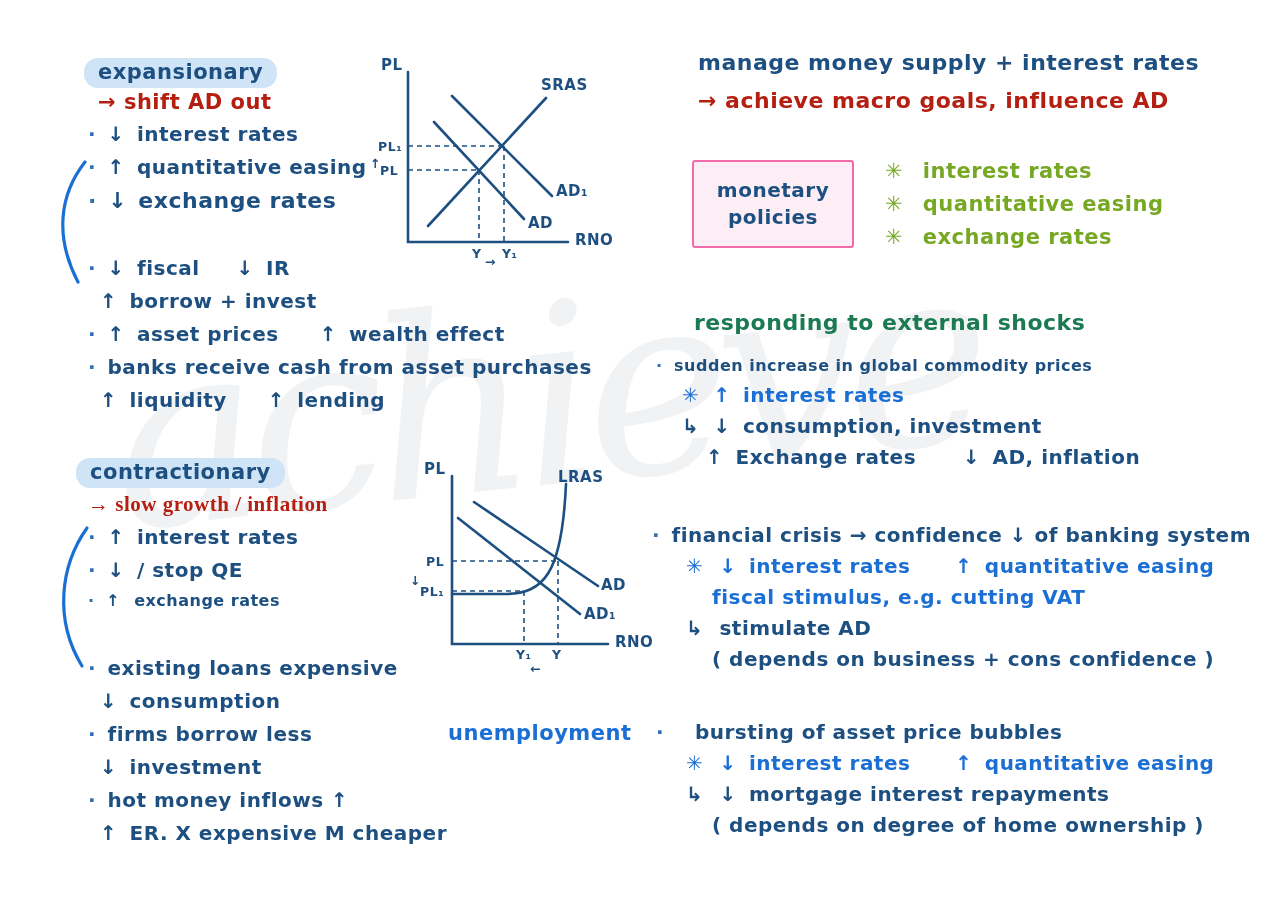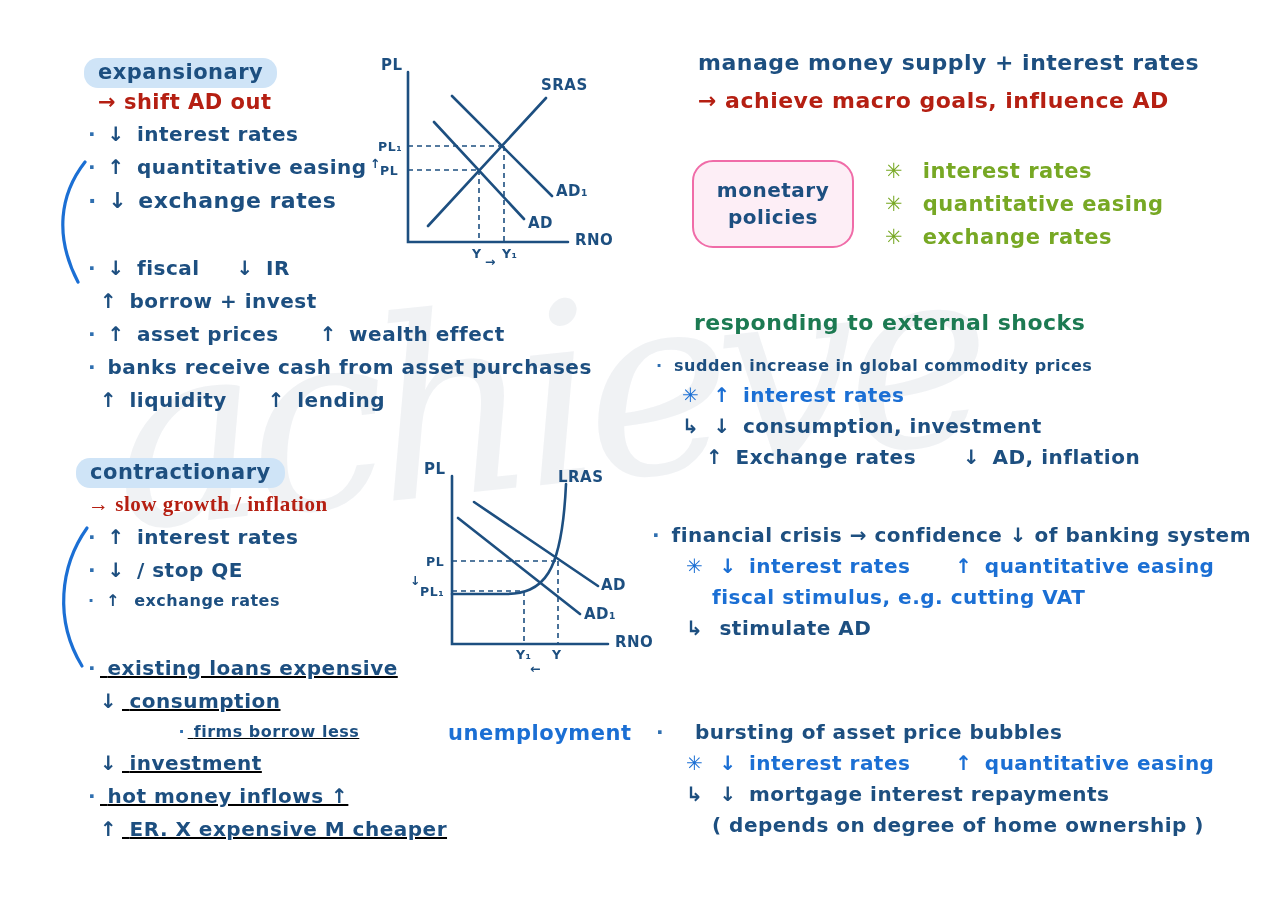--- a/index.html
+++ b/index.html
@@ -184,30 +184,30 @@
       <span class="bullet">·</span>
       <span class="arrowicon">↑</span>
       <span>exchange rates</span>
     </div>
   </div>
 
   <svg class="layer" style="left:52px;top:524px;" width="52" height="148">
     <path class="brace" d="M35 4 C 8 42, 2 96, 30 142"></path>
   </svg>
 
-  <div class="layer" style="left:88px;top:658px;text-decoration:underline;">
+  <div class="layer" style="left:88px;top:658px;">
     <div class="hw navy row" style="font-size:20px;padding-bottom:13px;">
       <span class="bullet">·</span>
       <span>existing loans expensive</span>
     </div>
     <div class="hw navy row" style="font-size:20px;padding-bottom:13px;padding-left:12px;">
       <span class="arrowicon">↓</span>
       <span>consumption</span>
     </div>
-    <div class="hw navy row" style="font-size:16px;padding-bottom:13px;text-align:center;">
+    <div class="hw navy row" style="font-size:20px;padding-bottom:13px;">
       <span class="bullet">·</span>
       <span>firms borrow less</span>
     </div>
     <div class="hw navy row" style="font-size:20px;padding-bottom:13px;padding-left:12px;">
       <span class="arrowicon">↓</span>
       <span>investment</span>
     </div>
     <div class="hw navy row" style="font-size:20px;padding-bottom:13px;">
       <span class="bullet">·</span>
       <span>hot money inflows ↑</span>
@@ -246,21 +246,21 @@
       <text class="dlabel sm" x="108" y="197">Y₁</text>
       <text class="dlabel sm" x="144" y="197">Y</text>
       <text class="dlabel sm" x="2" y="123">↓</text>
       <text class="dlabel sm" x="122" y="211">←</text>
     </svg>
   </div>
 
   <div class="layer hw navy row" style="left:698px;top:52px;font-size:22px;">manage money supply + interest rates</div>
   <div class="layer hw red row" style="left:698px;top:90px;font-size:22px;">→ achieve macro goals, influence AD</div>
 
-  <div class="pinkbox hw navy" style="left:692px;top:160px;width:158px;height:84px;font-size:20px;border-radius:21px;">
+  <div class="pinkbox hw navy" style="left:692px;top:160px;width:158px;height:84px;font-size:20px;">
     <div>monetary</div>
     <div>policies</div>
   </div>
 
   <div class="layer" style="left:885px;top:161px;">
     <div class="hw olive row" style="font-size:21px;padding-bottom:12px;">
       <span style="display:inline-block;width:30px;">✳</span>
       <span>interest rates</span>
     </div>
     <div class="hw olive row" style="font-size:21px;padding-bottom:12px;">
@@ -312,20 +312,23 @@
       <span class="arrowicon">↑</span>
       <span>quantitative easing</span>
     </div>
     <div class="hw blue row" style="font-size:20px;padding-bottom:11px;padding-left:60px;">
       <span>fiscal stimulus, e.g. cutting VAT</span>
     </div>
     <div class="hw navy row" style="font-size:20px;padding-bottom:11px;padding-left:34px;">
       <span style="display:inline-block;width:26px;">↳</span>
       <span>stimulate AD</span>
     </div>
+    <div class="hw navy row" style="font-size:20px;padding-left:60px;">
+      <span>( depends on business + cons confidence )</span>
+    </div>
   </div>
 
   <div class="layer" style="left:656px;top:722px;">
     <div class="hw navy row" style="font-size:20px;padding-bottom:11px;">
       <span class="bullet">·</span>
       <span style="display:inline-block;width:12px;"></span>
       <span>bursting of asset price bubbles</span>
     </div>
     <div class="hw blue row" style="font-size:20px;padding-bottom:11px;padding-left:30px;">
       <span style="display:inline-block;width:26px;">✳</span>

